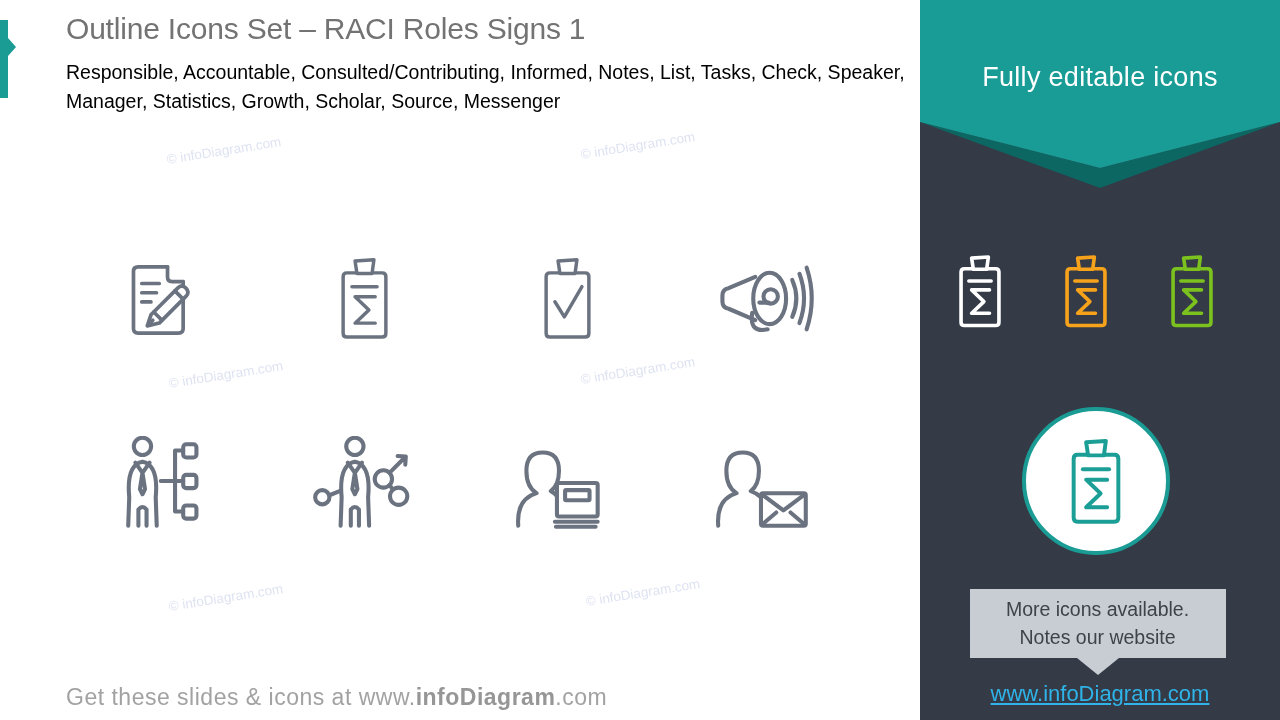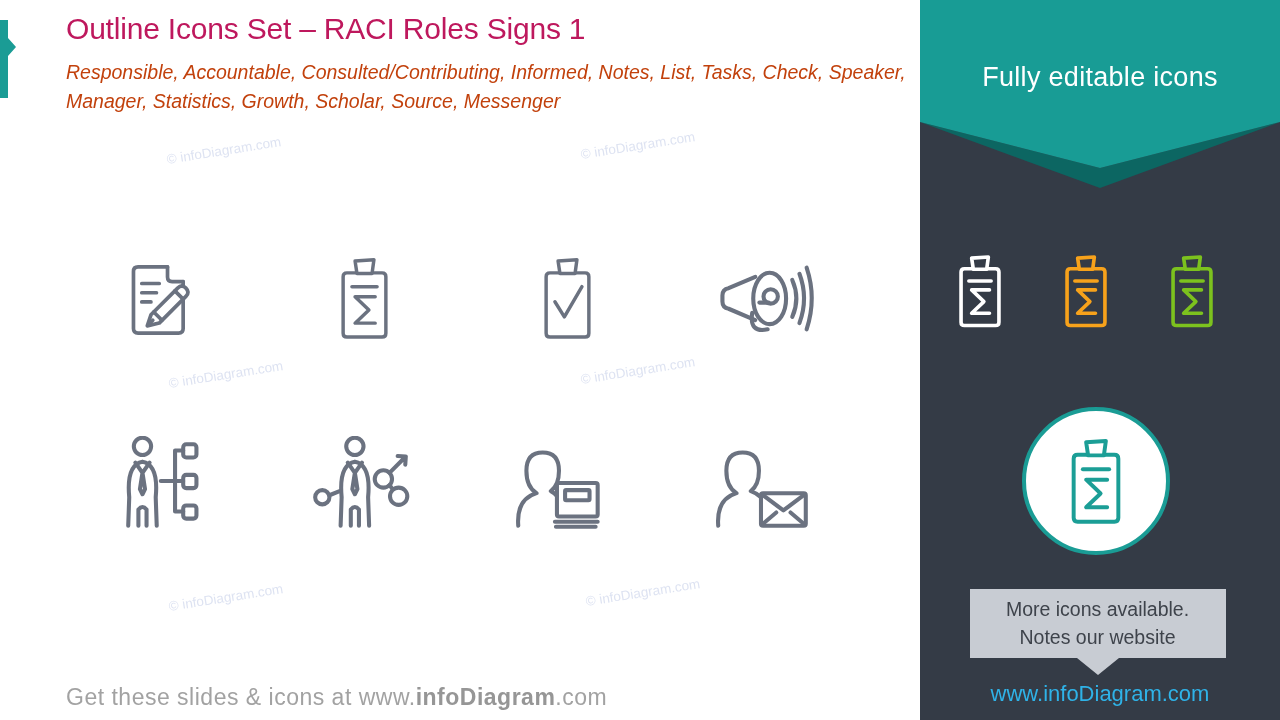--- a/index.html
+++ b/index.html
@@ -6,25 +6,25 @@
   body{
     width:1280px;height:720px;position:relative;overflow:hidden;
     background:#ffffff;
     font-family:"Liberation Sans", sans-serif;
   }
   
   .accent-svg{position:absolute;left:0;top:20px;}
   
   .title{
     position:absolute;left:66px;top:12px;
-    font-size:30px;font-weight:400;color:#be185d;letter-spacing:-0.2px;
+    font-size:30px;font-weight:400;color:#737373;letter-spacing:-0.2px;
   }
   .subtitle{
     position:absolute;left:66px;top:58px;width:850px;
-    font-size:19.5px;line-height:29px;color:#c2410c;font-weight:400;font-style:italic;
+    font-size:19.5px;line-height:29px;color:#000000;font-weight:400;
   }
   
   .wm{
     position:absolute;font-size:13.5px;color:#c7d0e9;opacity:.6;
     transform:rotate(-9deg);white-space:nowrap;
   }
   .wm1{left:166px;top:143px}.wm2{left:580px;top:138px}
   .wm3{left:168px;top:367px}.wm4{left:580px;top:363px}
   .wm5{left:168px;top:590px}.wm6{left:585px;top:585px}
   
@@ -66,21 +66,21 @@
     font-size:19.5px;line-height:28px;padding:6px 5px 7px 4px;
     box-sizing:border-box;
   }
   .tooltip:after{
     content:"";position:absolute;left:50%;top:100%;margin-left:-21px;
     border:21px solid transparent;border-top:17px solid #C8CCD3;
     border-bottom:0;
   }
   .site-link{
     position:absolute;left:0;top:681px;width:360px;text-align:center;
-    font-size:22px;color:#2FB3E8;cursor:pointer;
+    font-size:22px;color:#2FB3E8;text-decoration:underline;cursor:pointer;
   }
   
   .footer{
     position:absolute;left:66px;top:684px;
     font-size:23px;color:#A2A2A2;letter-spacing:.5px;
   }
   .footer b{font-weight:700;color:#969696;text-align:right;}
 </style>
 </head>
 <body>

